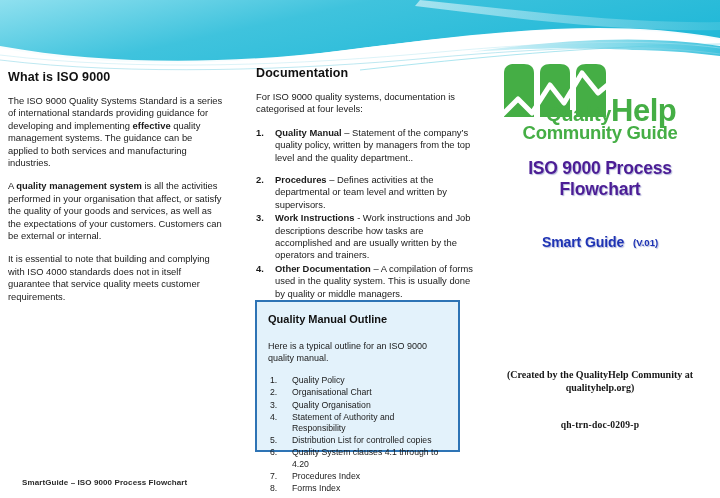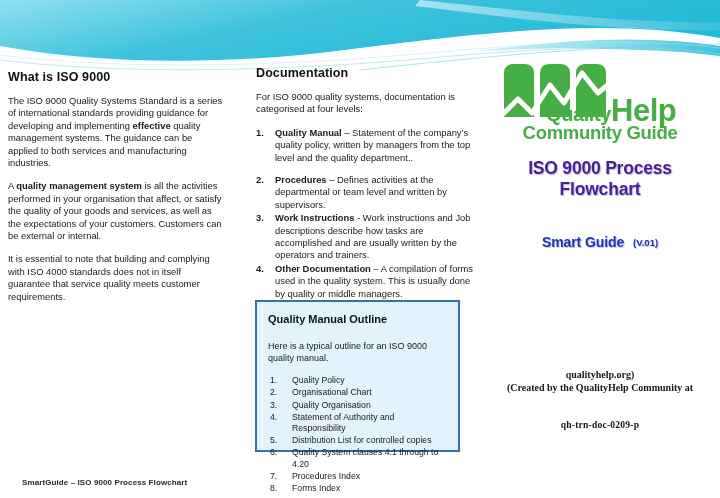--- a/index.html
+++ b/index.html
@@ -348,21 +348,21 @@
       <div>Flowchart</div>
     </div>
 
     <div id="doc-subtitle-row">
       <span class="sg">Smart Guide</span><span class="ver">(V.01)</span>
     </div>
 
   </div>
 
   <div id="credits">
+    <div>(Created by the QualityHelp  Community at</div>
     <div>qualityhelp.org)</div>
-    <div>(Created by the QualityHelp  Community at</div>
   </div>
 
   <div id="doc-code">qh-trn-doc-0209-p</div>
 
   <div id="footer">SmartGuide – ISO 9000 Process Flowchart</div>
 
 </div>
 
 </body></html>

